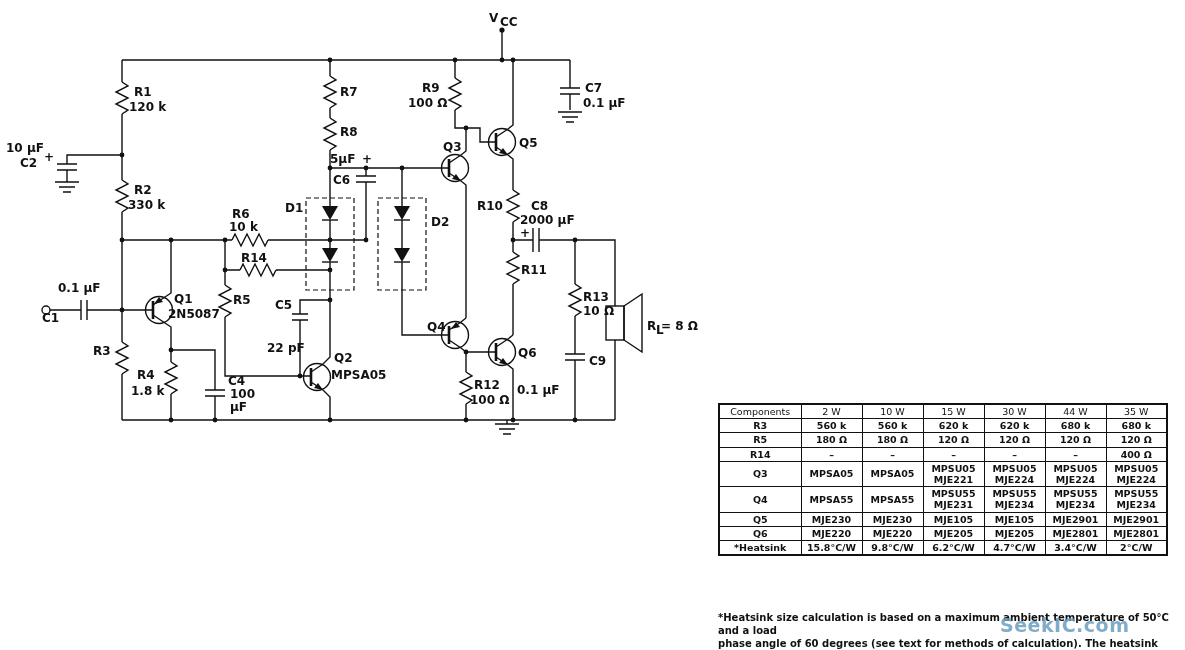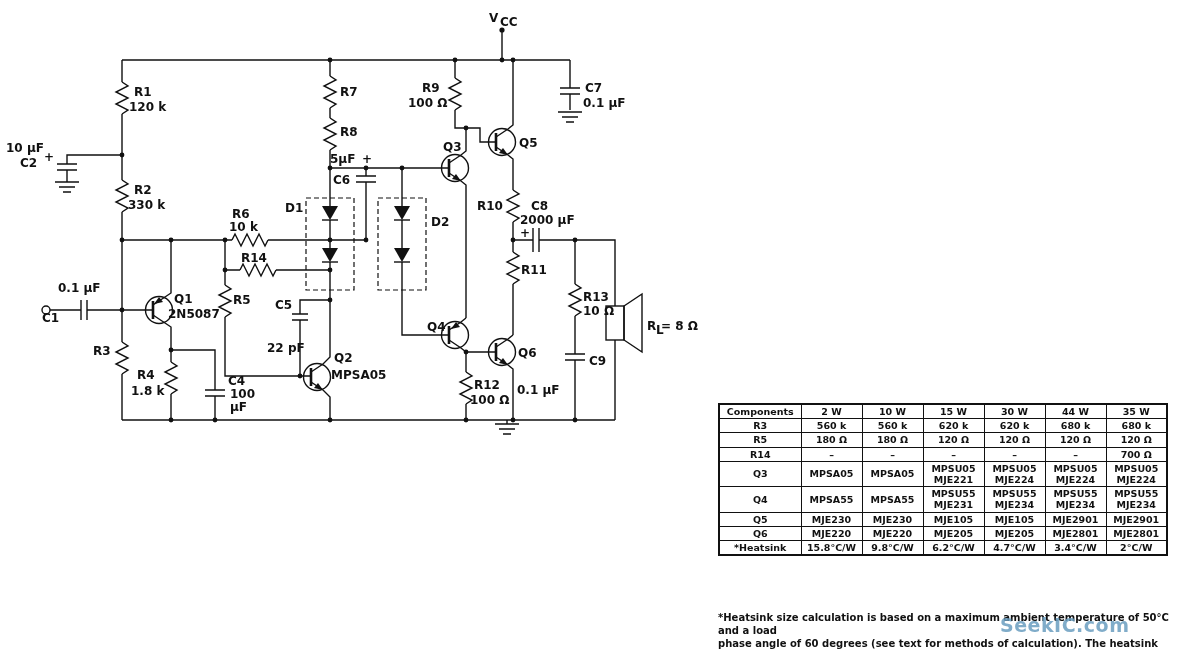--- a/index.html
+++ b/index.html
@@ -11,21 +11,21 @@
   svg text{font-family:"DejaVu Sans", sans-serif;font-weight:600;fill:#111;font-size:12px;}
   .w{stroke:#111;stroke-width:1.4;fill:none;}
   .bar{stroke:#111;stroke-width:2.6;fill:none;}
   .sym{stroke:#111;stroke-width:1.4;fill:none;}
   .blk{fill:#111;stroke:none;}
   .dash{stroke:#111;stroke-width:1.2;fill:none;stroke-dasharray:5,3;}
   .table-wrap{position:absolute;left:718px;top:403px;width:448px;}
   table{border-collapse:collapse;table-layout:fixed;width:448px;border:2px solid #111;}
   th,td{border:1px solid #111;font-size:9.5px;text-align:center;padding:1px 2px;
         white-space:pre-line;line-height:1.18;font-family:"DejaVu Sans", sans-serif;}
-  th{font-weight:700;}
+  th{font-weight:400;}
   td{font-weight:600;}
   td:first-child{font-weight:700;}
   .footnote{position:absolute;left:718px;top:612px;width:452px;font-size:10px;
         font-weight:600;line-height:1.28;white-space:pre-line;}
   .watermark{position:absolute;left:1000px;top:614px;font-size:19px;font-weight:600;
         color:rgba(106,158,192,0.85);letter-spacing:0.5px;text-align:center;}
 </style>
 </head>
 <body>
 
@@ -281,21 +281,21 @@
           <td>120 Ω</td>
           <td>120 Ω</td>
         </tr>
         <tr>
           <td>R14</td>
           <td>–</td>
           <td>–</td>
           <td>–</td>
           <td>–</td>
           <td>–</td>
-          <td>700 Ω</td>
+          <td>400 Ω</td>
         </tr>
         <tr>
           <td>Q3</td>
           <td>MPSA05</td>
           <td>MPSA05</td>
           <td>MPSU05
 MJE221</td>
           <td>MPSU05
 MJE224</td>
           <td>MPSU05

